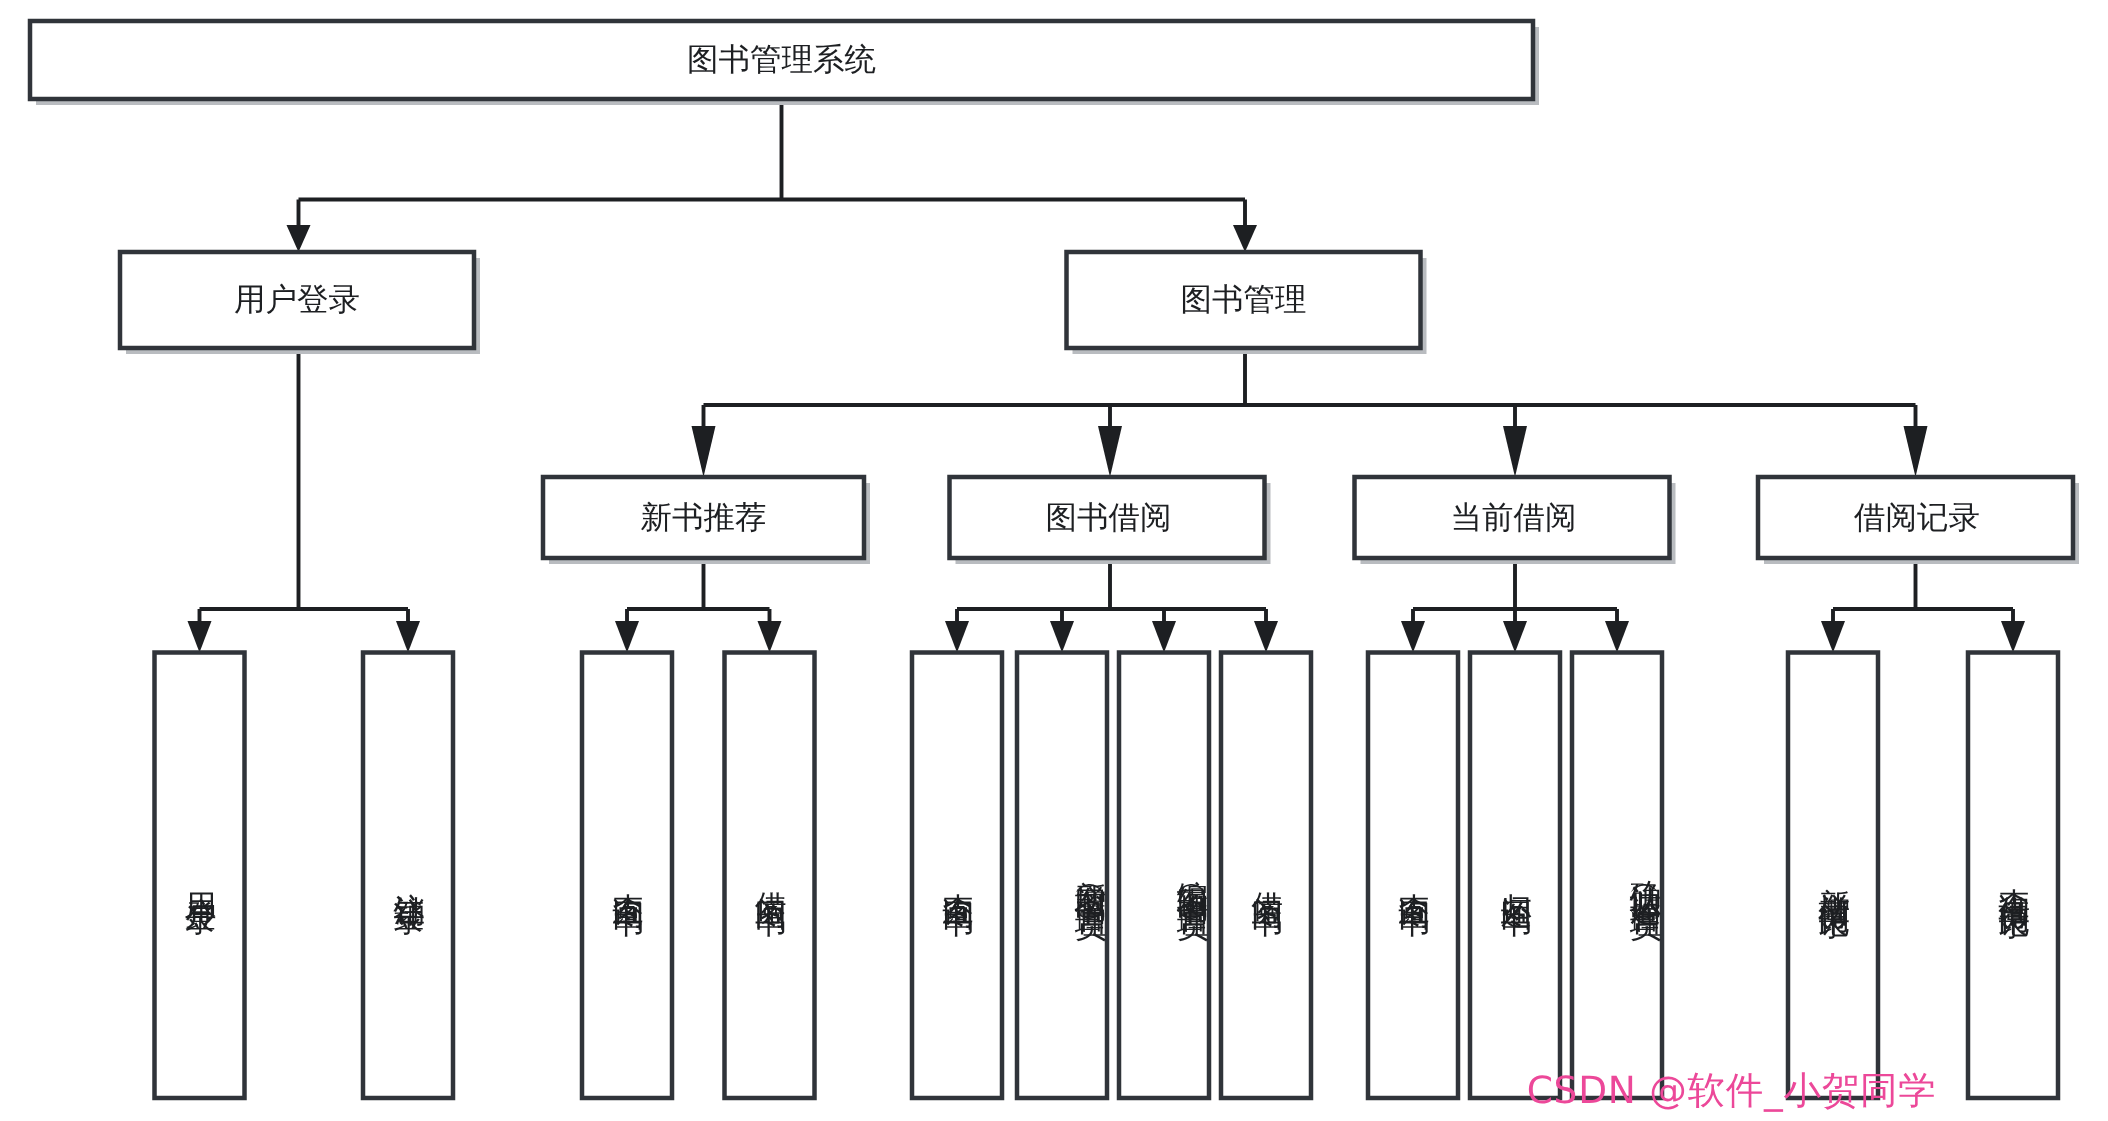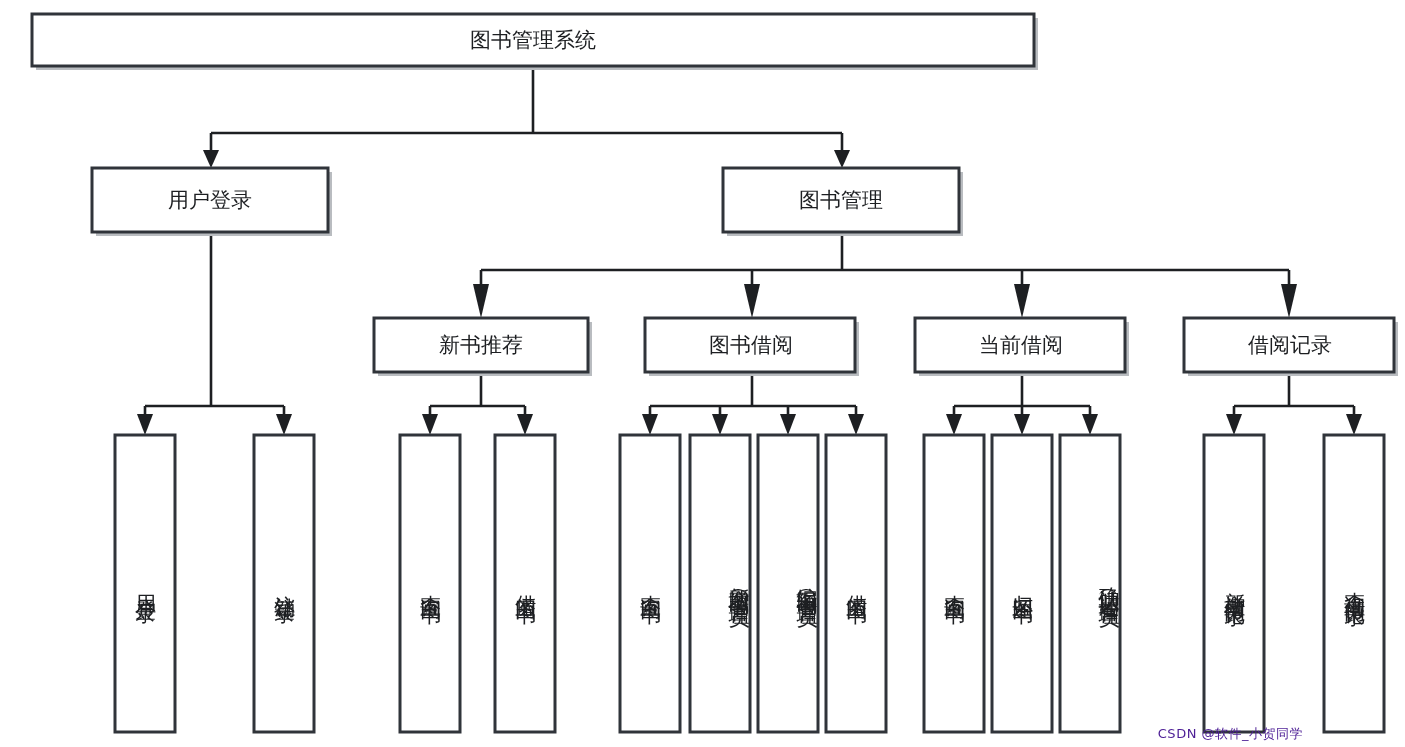--- a/index.html
+++ b/index.html
@@ -12,21 +12,20 @@
     width: 1405px;
     height: 747px;
     font-family: "DejaVu Sans", "Liberation Sans", sans-serif;
     overflow: hidden;
   }
   #diagram-root {
     position: relative;
     width: 1305px;
     height: 747px;
     background: #ffffff;
-    margin-left: 12px;
   }
   svg#diagram-svg {
     position: absolute;
     top: 0;
     left: 0;
     width: 1405px;
     height: 747px;
   }
   .node-box {
     fill: #ffffff;
@@ -67,22 +66,22 @@
     letter-spacing: 3px;
     color: #1d1f22;
     white-space: nowrap;
     pointer-events: none;
   }
   .watermark {
     position: absolute;
     right: 14px;
     bottom: 4px;
     font-family: "DejaVu Sans", "Liberation Sans", sans-serif;
-    font-size: 13px;
-    color: #4c1d95;
+    font-size: 25px;
+    color: #ec4899;
     letter-spacing: 0.5px;
     white-space: nowrap;
   }
 </style>
 </head>
 <body>
 
 <div id="diagram-root">
 
   <svg id="diagram-svg" viewBox="0 0 1405 747">

